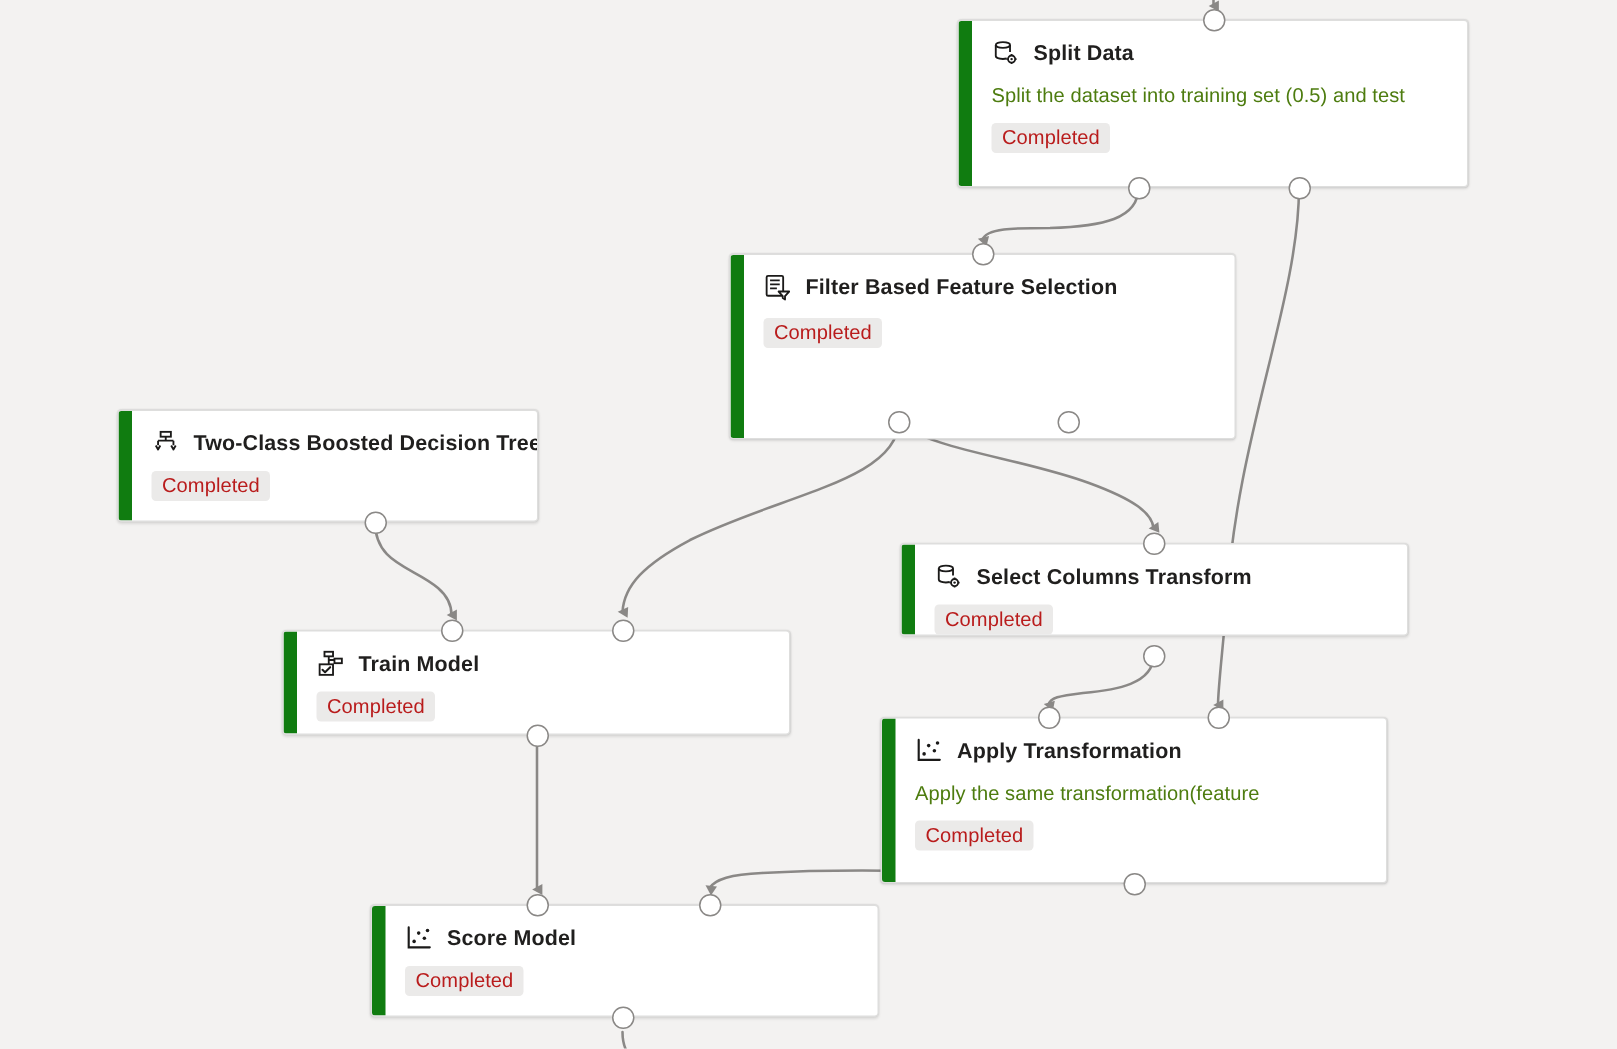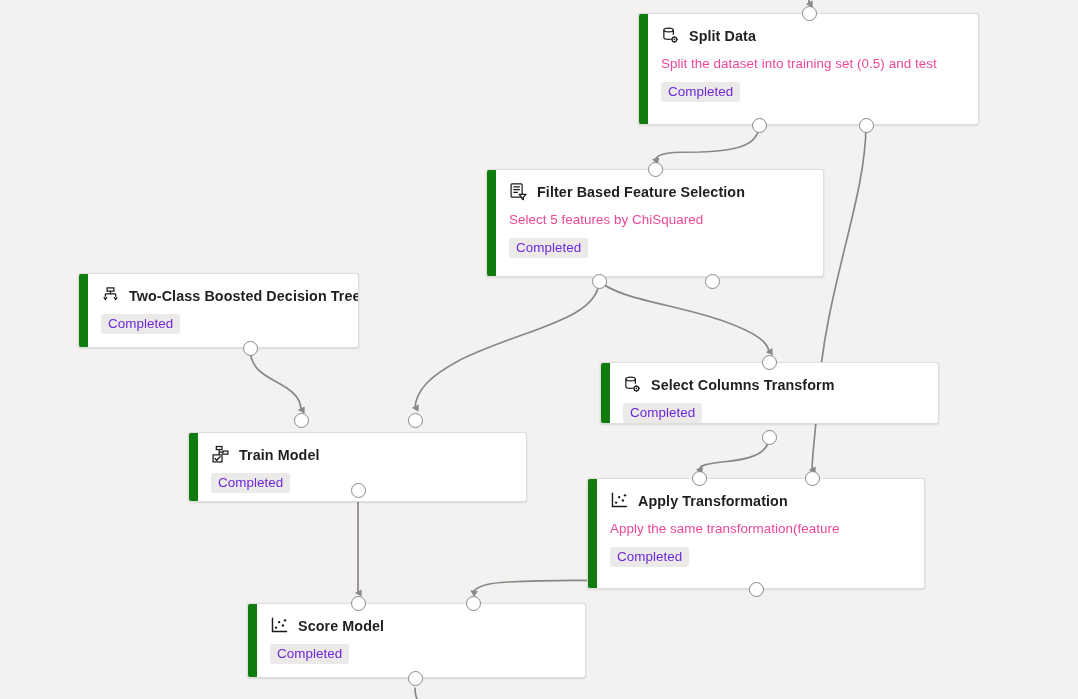--- a/index.html
+++ b/index.html
@@ -45,29 +45,29 @@
   .node-title{
     font-size:14.3px;
     font-weight:600;
     color:#201f1e;
     letter-spacing:0.1px;
     white-space:nowrap;
   }
   .node-desc{
     margin-top:11px;
     font-size:13.4px;
-    color:#ec4899;
+    color:#4d7c0f;
     white-space:nowrap;
     letter-spacing:0.05px;
   }
   .badge{
     display:inline-block;
     margin-top:11px;
     background:#ebeae9;
-    color:#6d28d9;
+    color:#b91c1c;
     font-size:13.4px;
     padding:2px 7px 3px 7px;
     border-radius:3px;
     letter-spacing:0.05px;
   }
   .badge.tight{margin-top:9px;}
 
   .port{
     position:absolute;
     width:15px;height:15px;
@@ -129,32 +129,31 @@
         <span class="node-title">Split Data</span>
       </div>
       <div class="node-desc">Split the dataset into training set (0.5) and test</div>
       <span class="badge">Completed</span>
     </div>
   </div>
   <div class="port" style="left:809px;top:13px;"></div>
   <div class="port" style="left:759px;top:125px;"></div>
   <div class="port" style="left:866px;top:125px;"></div>
 
-  <div class="node" style="left:486px;top:169px;width:338px;height:108px;">
+  <div class="node" style="left:486px;top:169px;width:338px;height:124px;">
     <div class="accent"></div>
     <div class="node-inner">
       <div class="title-row">
         <svg class="node-icon" viewBox="0 0 20 20">
           <rect x="2.2" y="2" width="11.6" height="14" rx="1" fill="none" stroke="currentColor" stroke-width="1.3"></rect>
           <path d="M4.6,5.2 H11.4 M4.6,8 H11.4 M4.6,10.8 H9.4" stroke="currentColor" stroke-width="1.3"></path>
           <path d="M10.6,13 H18 L15.1,16.2 V18.6 L13.5,17.6 V16.2 Z" fill="#ffffff" stroke="currentColor" stroke-width="1.3" stroke-linejoin="round"></path>
         </svg>
         <span class="node-title">Filter Based Feature Selection</span>
       </div>
-      <div class="node-desc">Select 5 features by ChiSquared</div>
       <span class="badge">Completed</span>
     </div>
   </div>
   <div class="port" style="left:655px;top:169px;"></div>
   <div class="port" style="left:599px;top:281px;"></div>
   <div class="port" style="left:712px;top:281px;"></div>
 
   <div class="node" style="left:78px;top:273px;width:281px;height:75px;">
     <div class="accent"></div>
     <div class="node-inner">
@@ -185,21 +184,21 @@
           <path d="M14.1,10.6 V11.4 M14.1,16.8 V17.6 M10.6,14.1 H11.4 M16.8,14.1 H17.6" stroke="currentColor" stroke-width="1.2"></path>
         </svg>
         <span class="node-title">Select Columns Transform</span>
       </div>
       <span class="badge tight">Completed</span>
     </div>
   </div>
   <div class="port" style="left:769px;top:362px;"></div>
   <div class="port" style="left:769px;top:437px;"></div>
 
-  <div class="node" style="left:188px;top:420px;width:339px;height:70px;margin-top:12px;">
+  <div class="node" style="left:188px;top:420px;width:339px;height:70px;">
     <div class="accent"></div>
     <div class="node-inner">
       <div class="title-row">
         <svg class="node-icon" viewBox="0 0 20 20">
           <rect x="5.6" y="1.6" width="6" height="3.2" fill="none" stroke="currentColor" stroke-width="1.3"></rect>
           <rect x="12.6" y="6.4" width="5.2" height="3.2" fill="none" stroke="currentColor" stroke-width="1.3"></rect>
           <path d="M8.6,4.8 V7.4 M8.6,7.4 H12.6 M8.6,7.4 V10.4" stroke="currentColor" stroke-width="1.3" fill="none"></path>
           <rect x="2.2" y="10.4" width="9.4" height="7.4" fill="none" stroke="currentColor" stroke-width="1.3"></rect>
           <path d="M4.2,14.2 L6,16 L9.6,12.4" fill="none" stroke="currentColor" stroke-width="1.4" stroke-linecap="round" stroke-linejoin="round"></path>
         </svg>

